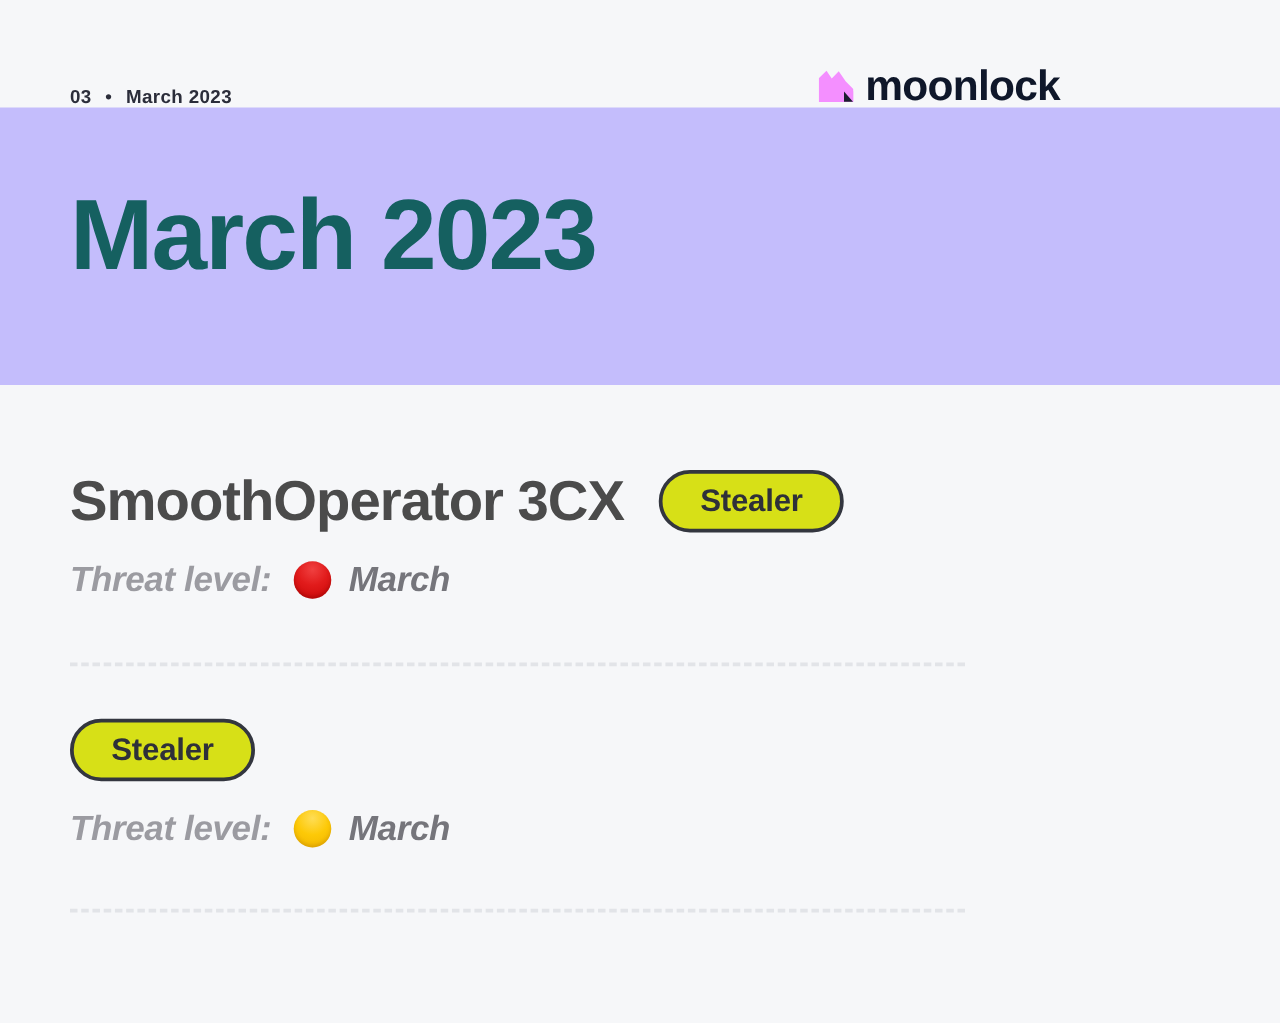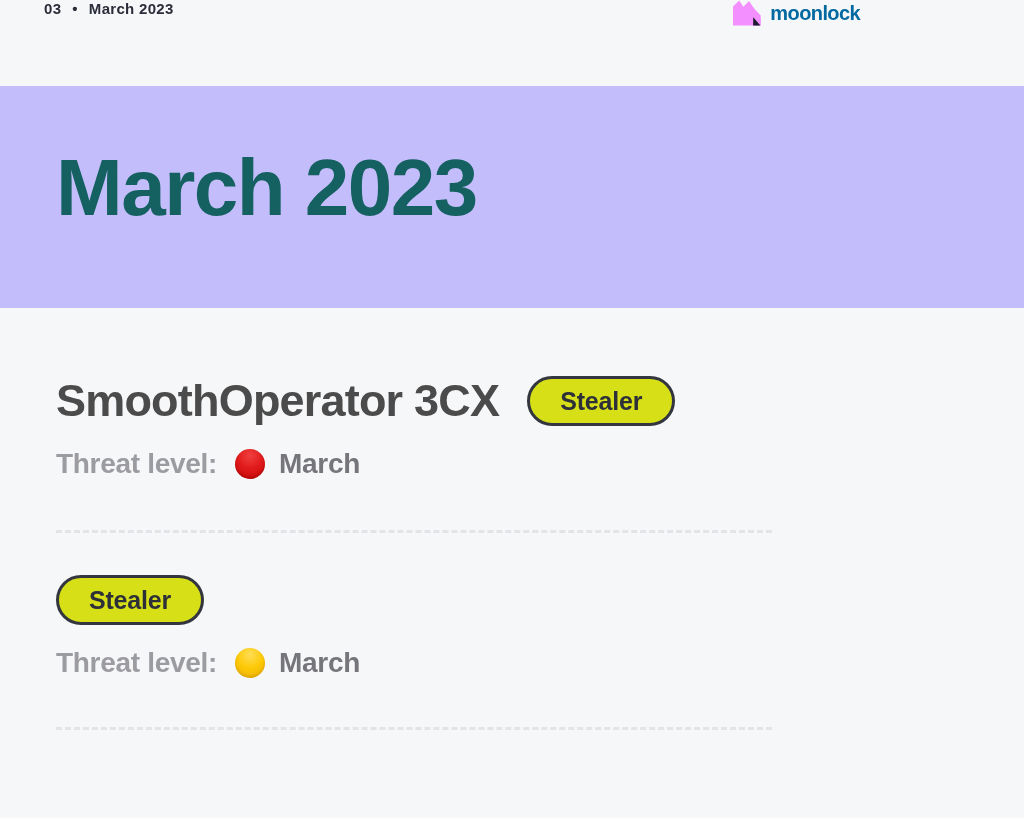--- a/index.html
+++ b/index.html
@@ -24,24 +24,24 @@
 
   
   .header {
     position: absolute;
     top: 0;
     left: 0;
     width: 904px;
     height: 86px;
     background: #f6f7f9;
     display: flex;
-    align-items: flex-start;
+    align-items: flex-end;
     justify-content: space-between;
     box-sizing: border-box;
-    padding: 0 44px;
+    padding: 0 56px;
   }
   .header-left {
     display: flex;
     align-items: center;
     font-size: 15px;
     font-weight: bold;
     letter-spacing: 0.3px;
     color: #2b2d3a;
   }
   .issue-number { }
@@ -57,24 +57,24 @@
     display: flex;
     align-items: center;
     gap: 9px;
   }
   .brand-mark {
     width: 28px;
     height: 26px;
     display: block;
   }
   .brand-name {
-    font-size: 20px;
+    font-size: 34px;
     font-weight: bold;
     letter-spacing: -0.6px;
-    color: #0369a1;
+    color: #0f172a;
     line-height: 1;
   }
 
   
   .banner {
     position: absolute;
     top: 86px;
     left: 0;
     width: 1024px;
     height: 222px;
@@ -138,20 +138,21 @@
     text-align: right;
   }
 
   .threat-row {
     display: flex;
     align-items: center;
     margin-top: 22px;
     font-size: 28px;
     font-weight: bold;
     letter-spacing: -0.3px;
+    font-style: italic;
   }
   .threat-label {
     color: #9b9ba1;
   }
   .threat-dot {
     width: 30px;
     height: 30px;
     border-radius: 50%;
     margin: 0 14px 0 18px;
     display: inline-block;

